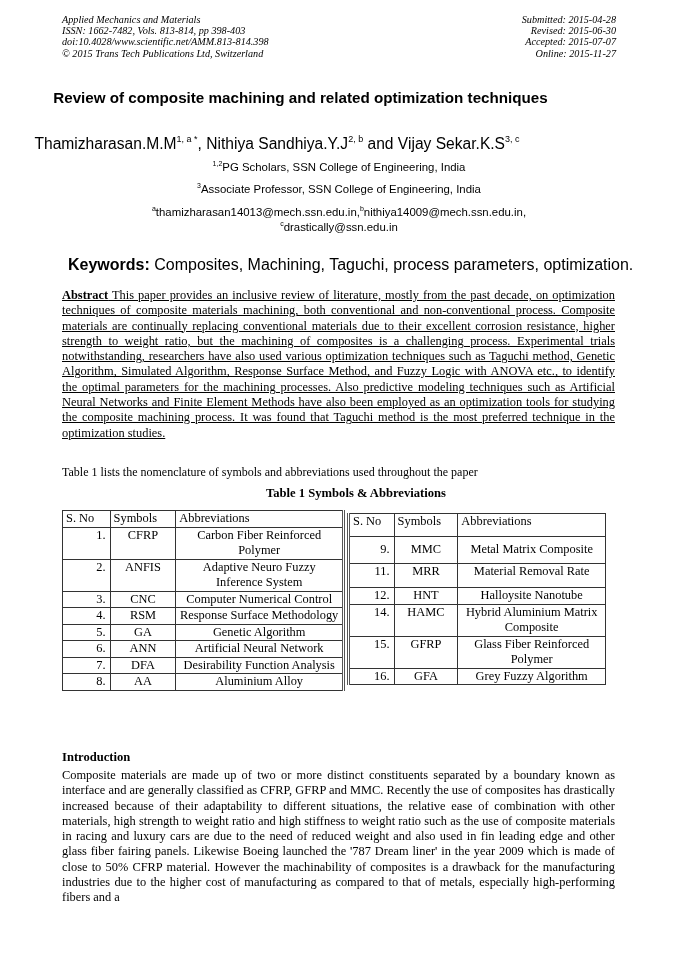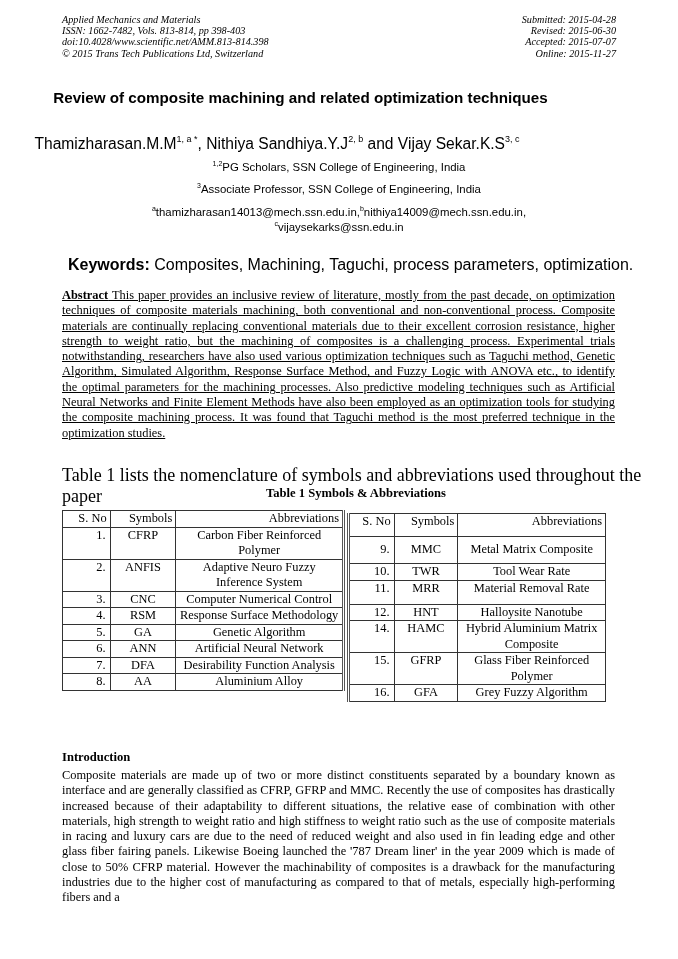--- a/index.html
+++ b/index.html
@@ -19,26 +19,26 @@
   .aff1 { top: 161px; }
   .aff2 { top: 183px; }
   .aff3 { top: 205px; line-height: 15px; }
 
   .keywords { position: absolute; left: 68px; top: 256px; font-size: 16px; }
   .keywords b { font-weight: bold; }
 
   .para { position: absolute; left: 62px; width: 553px; font-size: 12.4px; line-height: 15.3px; text-align: justify; }
   .abstract { top: 288px; text-decoration: underline; }
   .abstract b { font-weight: bold; }
-  .tableintro { position: absolute; left: 62px; top: 465px; font-size: 18px; }
+  .tableintro { position: absolute; left: 62px; top: 465px; font-size: 12px; }
   .caption { position: absolute; left: 17px; width: 678px; top: 486px; text-align: center; font-size: 12.6px; font-weight: bold; }
 
   table.nom { position: absolute; border-collapse: collapse; font-size: 12.4px; line-height: 15.5px; }
   table.nom td, table.nom th { border: 1px solid #333; padding: 0 3px; vertical-align: top; font-weight: normal; }
-  table.nom th { text-align: right; }
+  table.nom th { text-align: left; }
   table.nom td.sno { text-align: right; padding-right: 4px; }
   table.nom td.sym { text-align: center; }
   table.nom td.abbr { text-align: center; }
   #t-left { left: 62px; top: 510px; width: 283px; border-right: 3px double #555; }
   #t-left col.c1 { width: 48px; } #t-left col.c2 { width: 66px; } #t-left col.c3 { width: 169px; }
   #t-right { left: 347px; top: 513px; width: 259px; border-left: 3px double #555; }
   #t-right col.c1 { width: 46px; } #t-right col.c2 { width: 64px; } #t-right col.c3 { width: 149px; }
   #t-right td.vmid { vertical-align: middle; }
 
   .intro-head { position: absolute; left: 62px; top: 750px; font-size: 12.6px; font-weight: bold; }
@@ -63,21 +63,21 @@
 <div class="title sans">Review of composite machining and related optimization techniques</div>
 
 <div class="authors sans">
   <span>Thamizharasan.M.M</span><sup>1, a *</sup><span>, </span><span>Nithiya Sandhiya.Y.J</span><sup>2, b</sup><span> and </span><span>Vijay Sekar.K.S</span><sup>3, c</sup>
 </div>
 
 <div class="aff aff1 sans"><sup>1,2</sup><span>PG Scholars, SSN College of Engineering, India</span></div>
 <div class="aff aff2 sans"><sup>3</sup><span>Associate Professor, SSN College of Engineering, India</span></div>
 <div class="aff aff3 sans">
   <sup>a</sup><span>thamizharasan14013@mech.ssn.edu.in,</span><sup>b</sup><span>nithiya14009@mech.ssn.edu.in,</span><br>
-  <sup>c</sup><span>vijaysekarks@ssn.edu.in</span>
+  <sup>c</sup><span>drastically@ssn.edu.in</span>
 </div>
 
 <div class="keywords sans"><b>Keywords:</b><span> Composites, Machining, Taguchi, process parameters, optimization.</span></div>
 
 <div class="para abstract serif"><b>Abstract</b><span> This paper provides an inclusive review of literature, mostly from the past decade, on optimization techniques of composite materials machining, both conventional and non-conventional process. Composite materials are continually replacing conventional materials due to their excellent corrosion resistance, higher strength to weight ratio, but the machining of composites is a challenging process. Experimental trials notwithstanding, researchers have also used various optimization techniques such as Taguchi method, Genetic Algorithm, Simulated Algorithm, Response Surface Method, and Fuzzy Logic with ANOVA etc., to identify the optimal parameters for the machining processes. Also predictive modeling techniques such as Artificial Neural Networks and Finite Element Methods have also been employed as an optimization tools for studying the composite machining process. It was found that Taguchi method is the most preferred technique in the optimization studies.</span></div>
 
 <div class="tableintro serif">Table 1 lists the nomenclature of symbols and abbreviations used throughout the paper</div>
 <div class="caption serif">Table 1 Symbols &amp; Abbreviations</div>
 
 <table id="t-left" class="nom serif">
@@ -145,25 +145,20 @@
       <tr style="height:23px;">
     <th class="vmid">S. No</th>
     <th class="vmid">Symbols</th>
     <th class="vmid">Abbreviations</th>
   </tr>
   <tr style="height:27px;">
         <td class="sno vmid">9.</td>
         <td class="sym vmid">MMC</td>
         <td class="abbr vmid">Metal Matrix Composite</td>
       </tr>
-  <tr>
-        <td class="sno">10.</td>
-        <td class="sym">TWR</td>
-        <td class="abbr">Tool Wear Rate</td>
-      </tr>
   <tr style="height:24px;">
         <td class="sno">11.</td>
         <td class="sym">MRR</td>
         <td class="abbr">Material Removal Rate</td>
       </tr>
   <tr>
         <td class="sno">12.</td>
         <td class="sym">HNT</td>
         <td class="abbr">Halloysite Nanotube</td>
       </tr>

